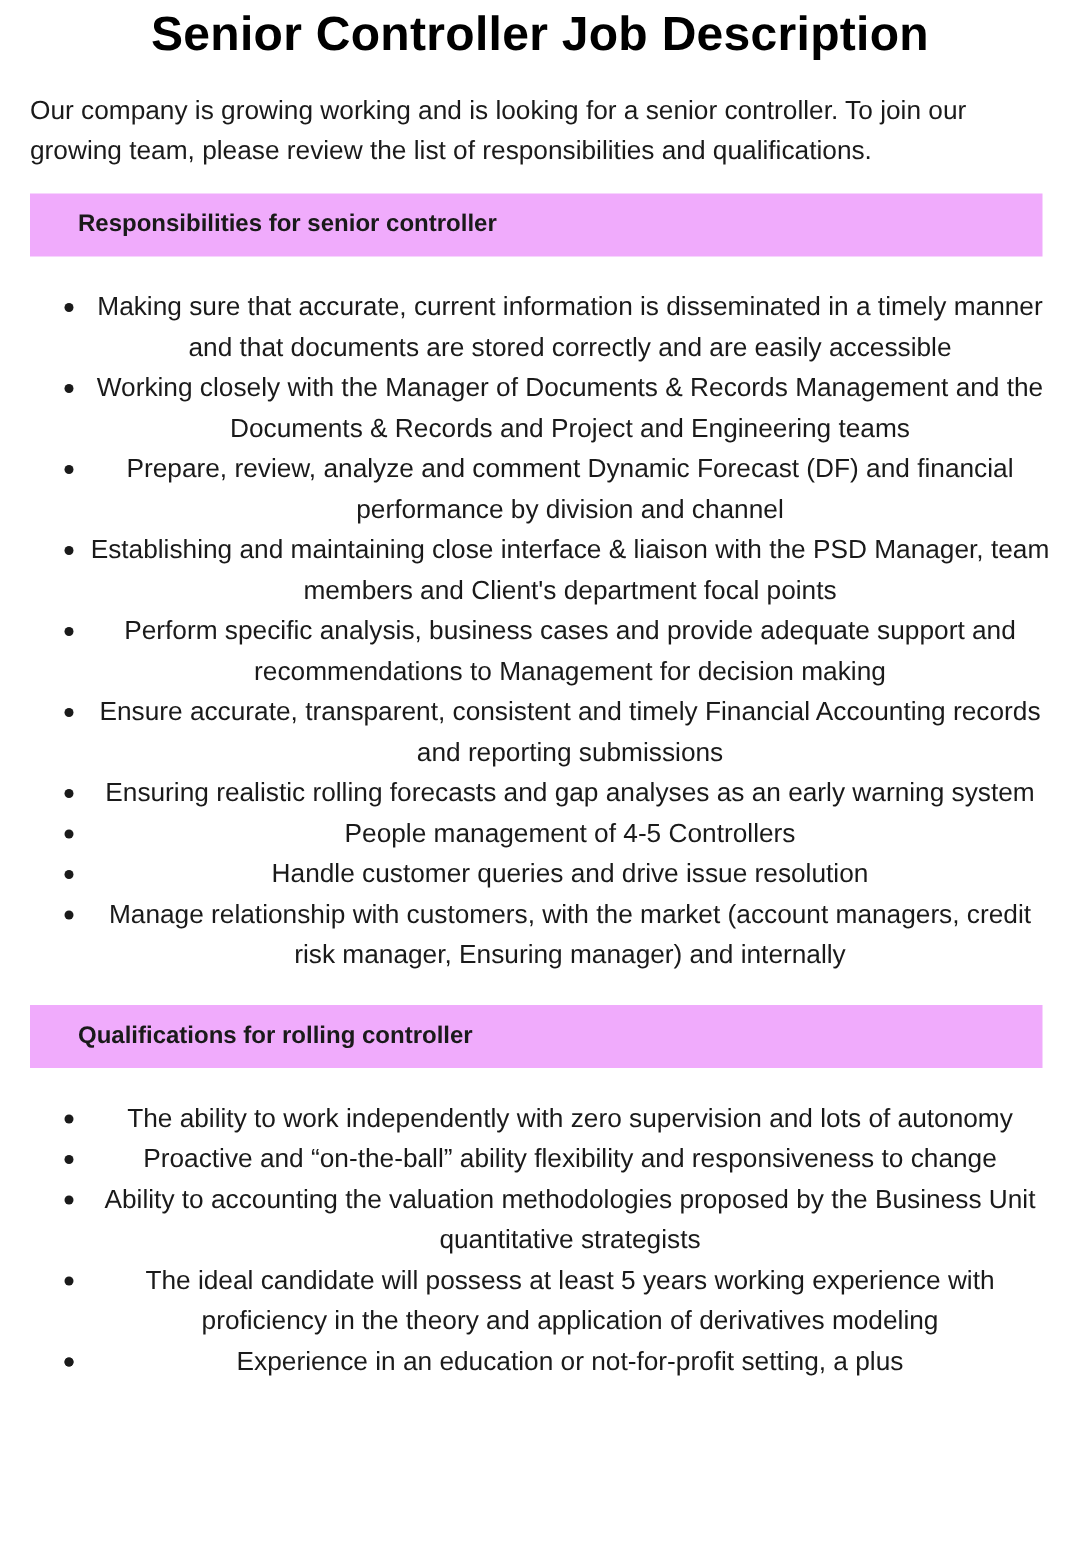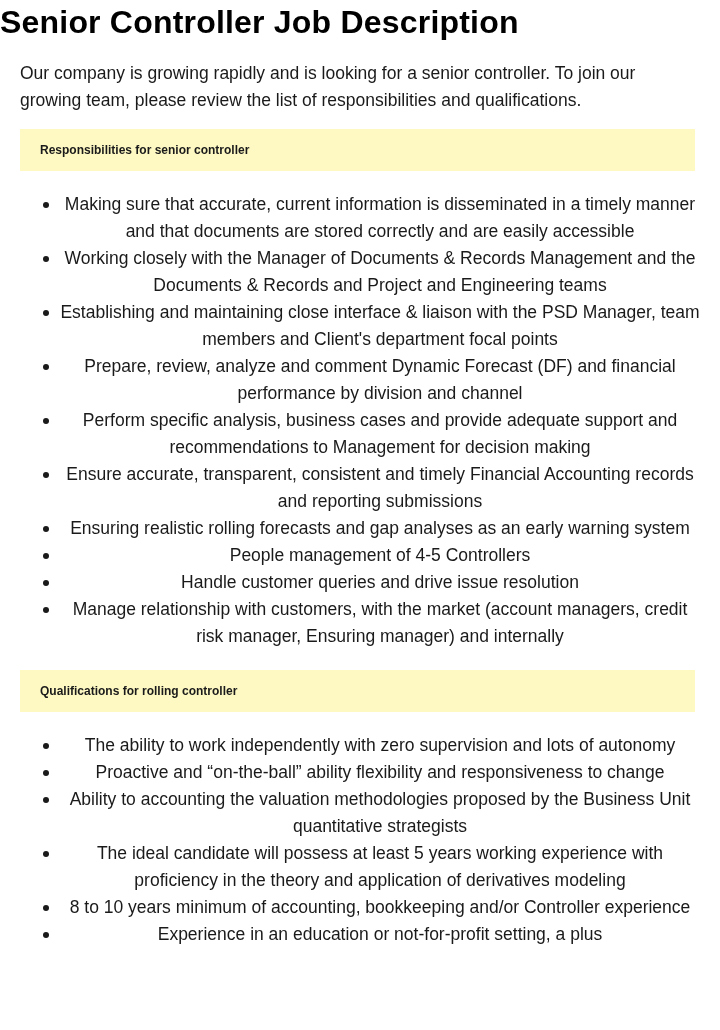--- a/index.html
+++ b/index.html
@@ -17,39 +17,40 @@
     }
     .page {
       position: relative;
       width: 720px;
     }
     .title {
       margin: 0;
       padding-top: 2px;
       height: 44px;
       line-height: 40px;
+      text-align: center;
       font-size: 32px;
       font-weight: bold;
       color: #000;
       letter-spacing: 0.2px;
     }
     .intro {
       margin: 14px 20px 0 20px;
       font-size: 17.5px;
       line-height: 27px;
       color: #1a1a1a;
       width: 675px;
     }
     .section-header {
       margin: 15px 25px 0 20px;
-      background: #fef9c3;
+      background: #f0abfc;
       height: 42px;
       line-height: 42px;
-      padding-left: 20px;
-      font-size: 12px;
+      padding-left: 32px;
+      font-size: 16px;
       font-weight: bold;
       color: #1a1a1a;
       box-sizing: border-box;
       width: 675px;
     }
     .section-header.q {
       margin-top: 20px;
     }
     ul.bullets {
       margin: 20px 0 0 0;
@@ -73,38 +74,38 @@
       border-radius: 50%;
       background: #1a1a1a;
     }
   </style>
 </head>
 <body>
 
 <div class="page">
   <h1 class="title">Senior Controller Job Description</h1>
 
-  <p class="intro">Our company is growing rapidly and is looking for a senior controller. To join our growing team, please review the list of responsibilities and qualifications.</p>
+  <p class="intro">Our company is growing working and is looking for a senior controller. To join our growing team, please review the list of responsibilities and qualifications.</p>
 
   <div class="section-header">Responsibilities for senior controller</div>
   <ul class="bullets">
     <li><span class="dot"></span><span>Making sure that accurate, current information is disseminated in a timely manner and that documents are stored correctly and are easily accessible</span></li>
     <li><span class="dot"></span><span>Working closely with the Manager of Documents &amp; Records Management and the Documents &amp; Records and Project and Engineering teams</span></li>
+    <li><span class="dot"></span><span>Prepare, review, analyze and comment Dynamic Forecast (DF) and financial performance by division and channel</span></li>
     <li><span class="dot"></span><span>Establishing and maintaining close interface &amp; liaison with the PSD Manager, team members and Client's department focal points</span></li>
-    <li><span class="dot"></span><span>Prepare, review, analyze and comment Dynamic Forecast (DF) and financial performance by division and channel</span></li>
     <li><span class="dot"></span><span>Perform specific analysis, business cases and provide adequate support and recommendations to Management for decision making</span></li>
     <li><span class="dot"></span><span>Ensure accurate, transparent, consistent and timely Financial Accounting records and reporting submissions</span></li>
     <li><span class="dot"></span><span>Ensuring realistic rolling forecasts and gap analyses as an early warning system</span></li>
     <li><span class="dot"></span><span>People management of 4-5 Controllers</span></li>
     <li><span class="dot"></span><span>Handle customer queries and drive issue resolution</span></li>
     <li><span class="dot"></span><span>Manage relationship with customers, with the market (account managers, credit risk manager, Ensuring manager) and internally</span></li>
   </ul>
 
   <div class="section-header q">Qualifications for rolling controller</div>
   <ul class="bullets">
     <li><span class="dot"></span><span>The ability to work independently with zero supervision and lots of autonomy</span></li>
     <li><span class="dot"></span><span>Proactive and “on-the-ball” ability flexibility and responsiveness to change</span></li>
     <li><span class="dot"></span><span>Ability to accounting the valuation methodologies proposed by the Business Unit quantitative strategists</span></li>
     <li><span class="dot"></span><span>The ideal candidate will possess at least 5 years working experience with proficiency in the theory and application of derivatives modeling</span></li>
-    <li><span class="dot"></span><span>8 to 10 years minimum of accounting, bookkeeping and/or Controller experience</span></li>
+    <li><span class="dot"></span></li>
     <li><span class="dot"></span><span>Experience in an education or not-for-profit setting, a plus</span></li>
   </ul>
 </div>
 
 </body></html>

